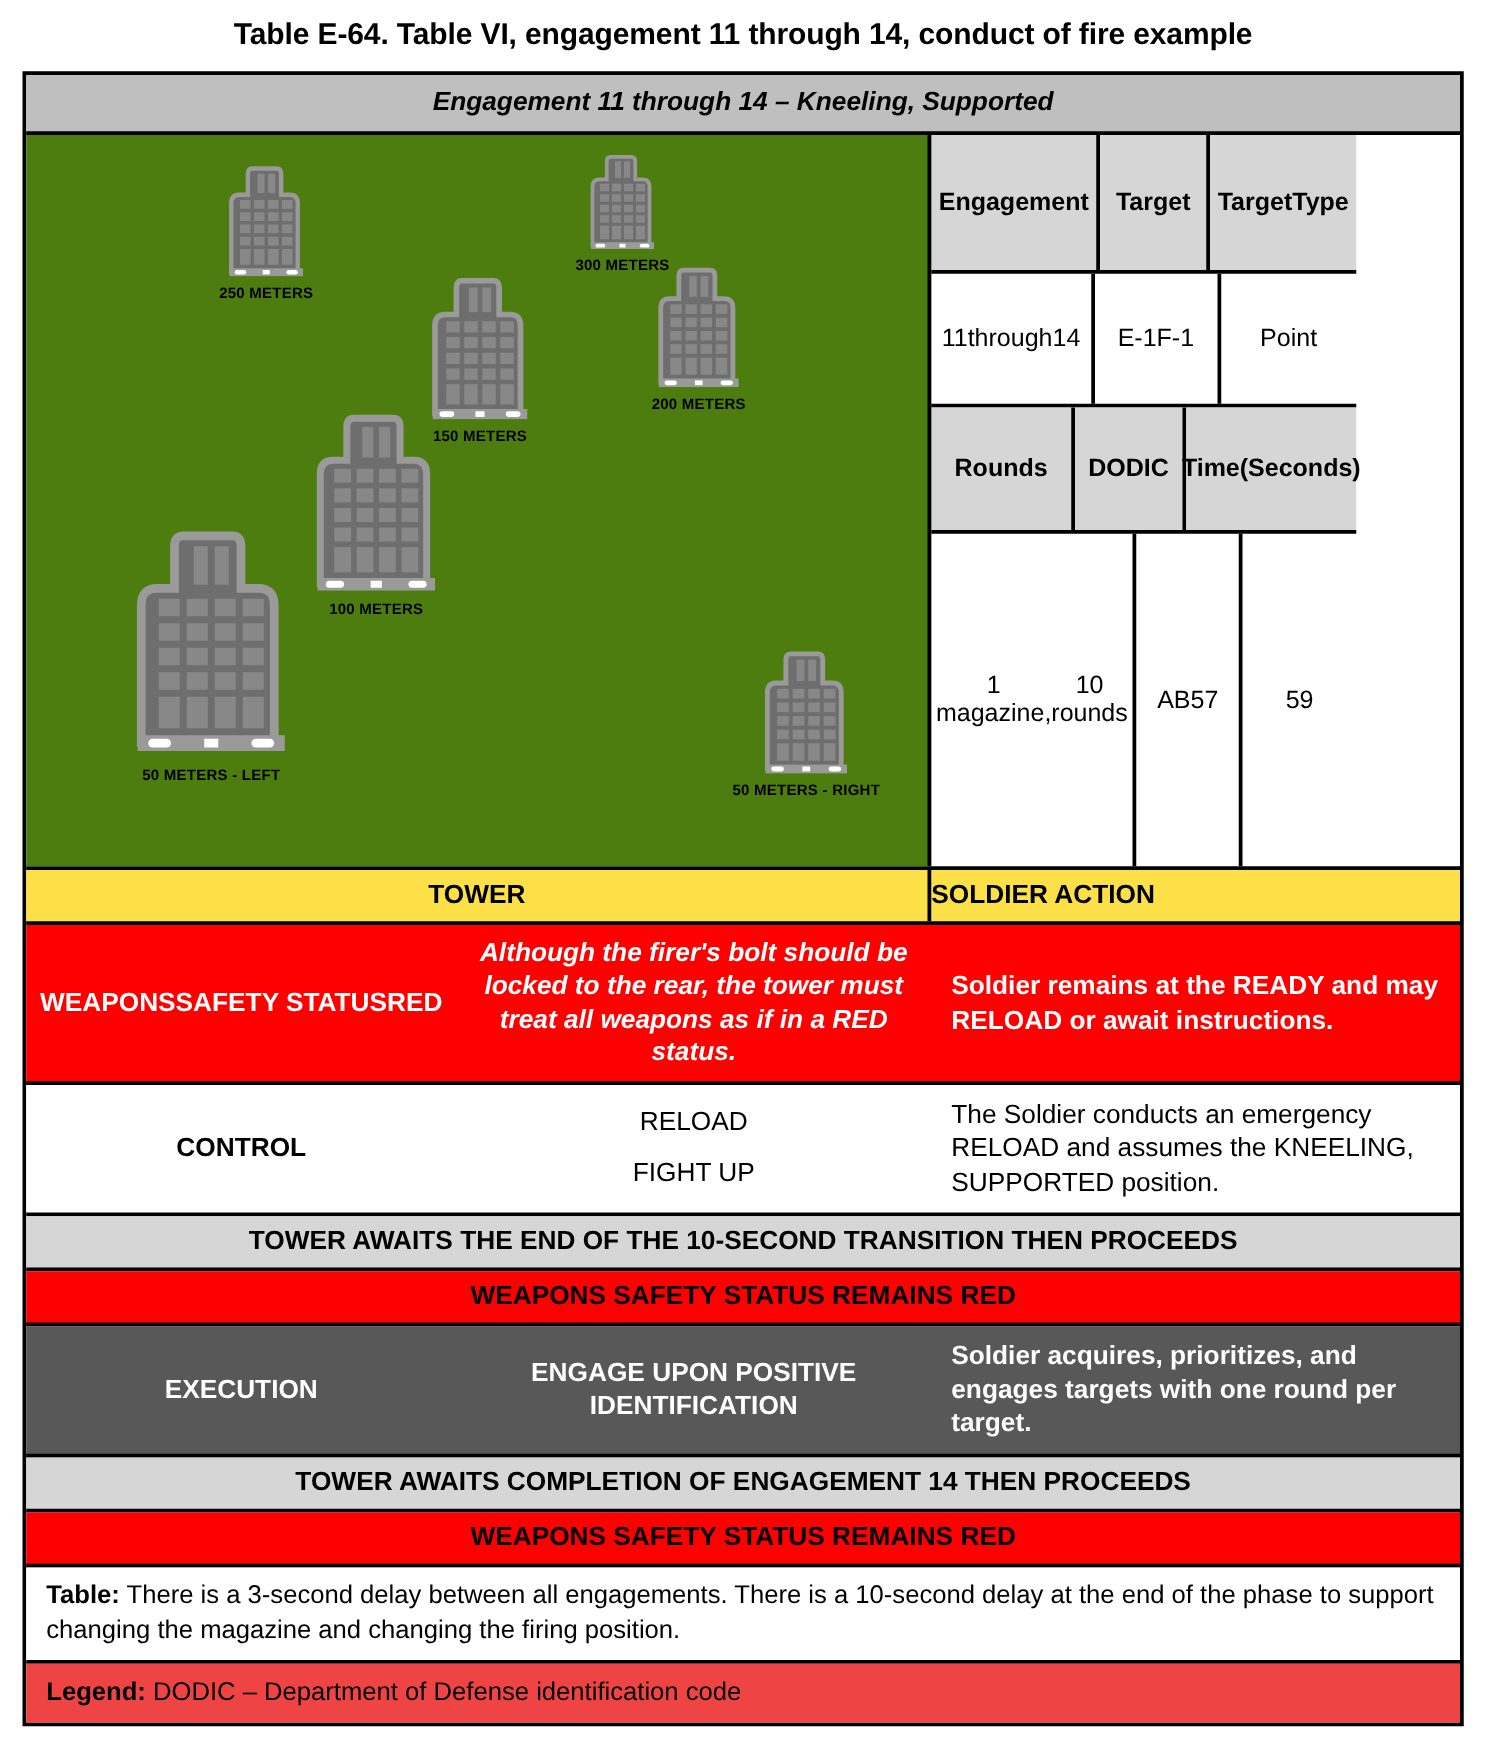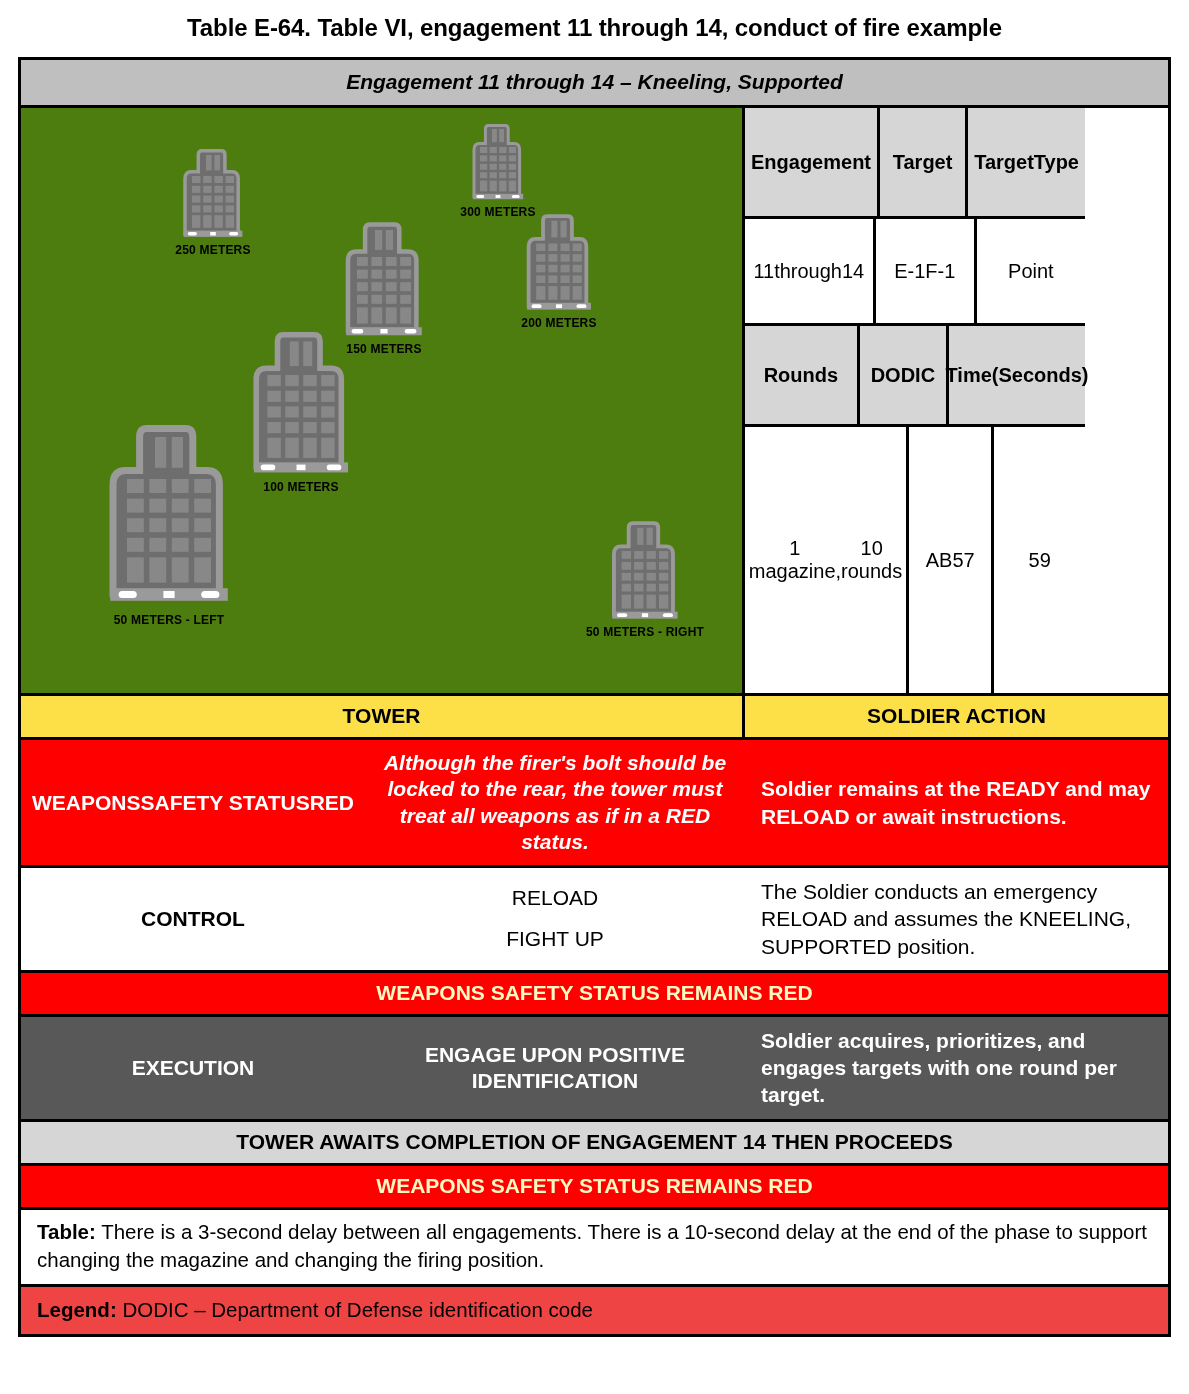--- a/index.html
+++ b/index.html
@@ -116,36 +116,36 @@
   
   .band {
     text-align: center;
     font-weight: bold;
     font-size: 21px;
     padding: 8px 0 9px 0;
     border-bottom: 3px solid #000;
     box-sizing: border-box;
   }
   .band.gray  { background: #d6d6d6; }
-  .band.red   { background: #ff0000; color: #fef9c3; }
+  .band.red   { background: #ff0000; color: #000000; }
 
   
   .split-head { display: flex; border-bottom: 3px solid #000; background: #fde047; }
   .split-head .left {
     width: 724px;
     border-right: 3px solid #000;
     box-sizing: border-box;
     text-align: center;
     font-weight: bold;
     font-size: 21px;
     padding: 8px 0 9px 0;
   }
   .split-head .right {
     flex: 1;
-    text-align: center;
+    text-align: left;
     font-weight: bold;
     font-size: 21px;
     padding: 8px 0 9px 0;
   }
 
   
   .c3row { display: flex; border-bottom: 3px solid #000; box-sizing: border-box; }
   .c3row .col-label {
     width: 344px;
     box-sizing: border-box;
@@ -257,21 +257,21 @@
               </g>
               <rect x="8" y="118" width="84" height="9" fill="#9a9a9a"></rect>
               <rect x="14" y="120" width="13" height="5" rx="2.5" fill="#ffffff"></rect>
               <rect x="46" y="120" width="8" height="5" fill="#ffffff"></rect>
               <rect x="73" y="120" width="13" height="5" rx="2.5" fill="#ffffff"></rect>
             </g>
           </svg>
           <div class="lbl" style="top:82px;">300 METERS</div>
         </div>
 
-        <div class="tgt" style="left:157px; top:40px;">
+        <div class="tgt" style="left:157px; top:24px;">
           <svg width="70" height="91" viewBox="0 0 100 130">
             <g>
               <path d="M38 4 h24 q5 0 5 6 v24 h10 q9 0 9 10 v78 h-76 v-78 q0-10 9-10 h10 v-24 q0-6 5-6 z" fill="#6e6e6e" stroke="#9a9a9a" stroke-width="5"></path>
               <g fill="#8d8d8d" opacity="0.85">
                 <rect x="40" y="10" width="8" height="22"></rect>
                   <rect x="52" y="10" width="8" height="22"></rect>
                 <rect x="20" y="40" width="12" height="10"></rect>
                   <rect x="36" y="40" width="12" height="10"></rect>
                   <rect x="52" y="40" width="12" height="10"></rect>
                   <rect x="68" y="40" width="12" height="10"></rect>
@@ -550,20 +550,21 @@
 
     <div class="c3row whiterow">
       <div class="col-label">CONTROL</div>
       <div class="col-mid">
         <span class="nowrapline">RELOAD</span>
         <span class="nowrapline">FIGHT UP</span>
       </div>
       <div class="col-right">The Soldier conducts an emergency RELOAD and assumes the KNEELING, SUPPORTED position.</div>
     </div>
 
+    <div class="band gray">TOWER AWAITS THE END OF THE 10-SECOND TRANSITION THEN PROCEEDS</div>
 
     <div class="band red">WEAPONS SAFETY STATUS REMAINS RED</div>
 
     <div class="c3row darkrow">
       <div class="col-label">EXECUTION</div>
       <div class="col-mid">
           <span style="display:block">ENGAGE UPON POSITIVE</span>
           <span style="display:block">IDENTIFICATION</span>
         </div>
       <div class="col-right">Soldier acquires, prioritizes, and engages targets with one round per target.</div>

